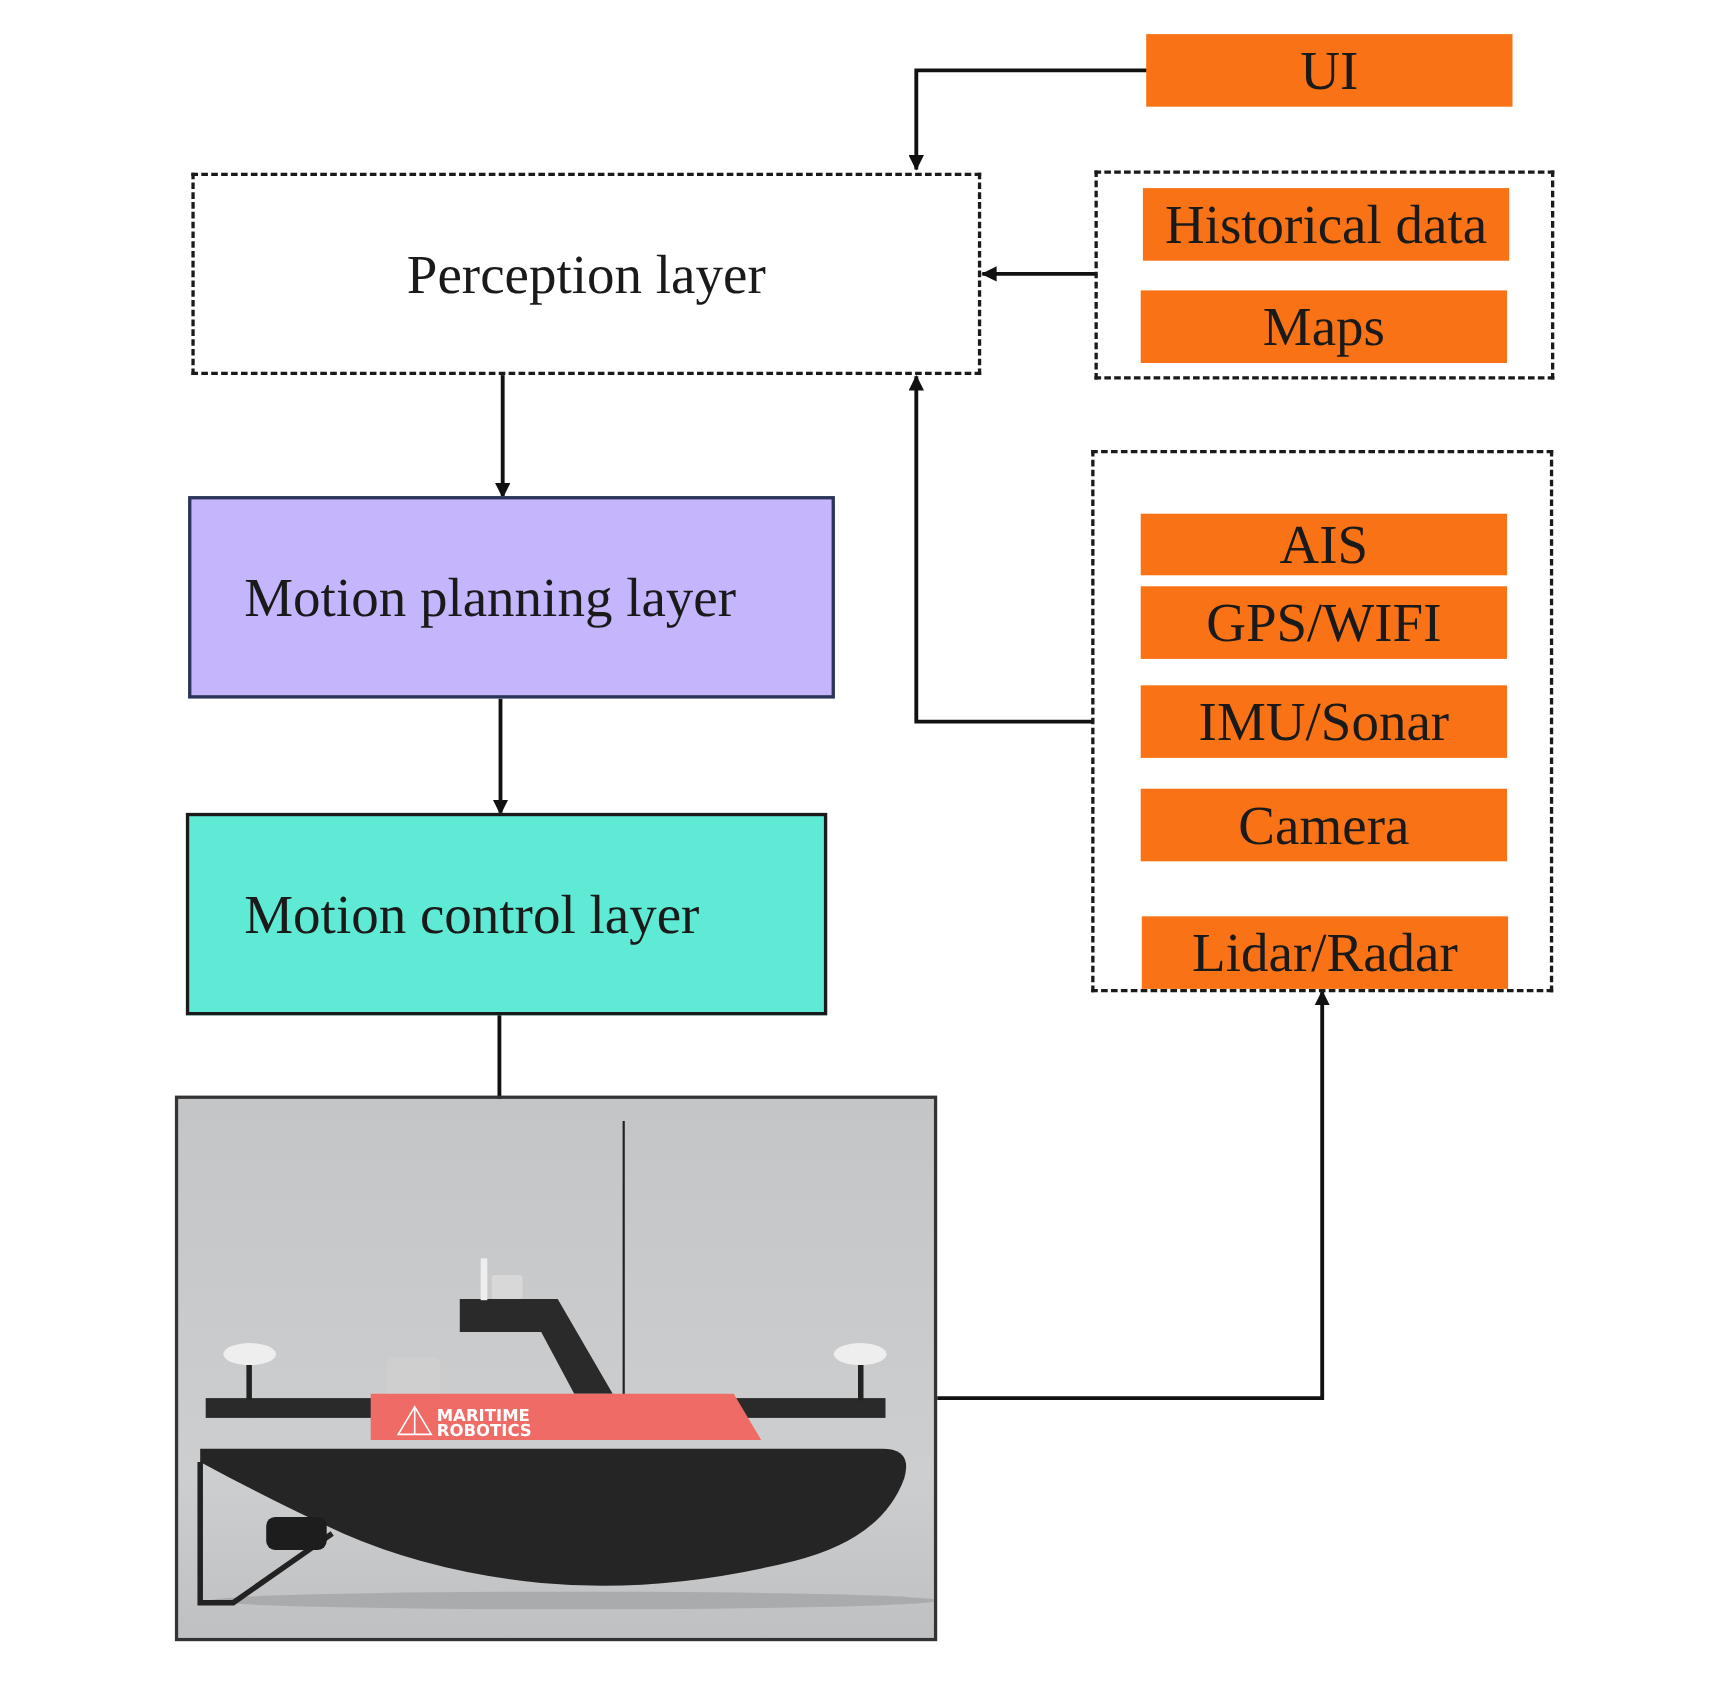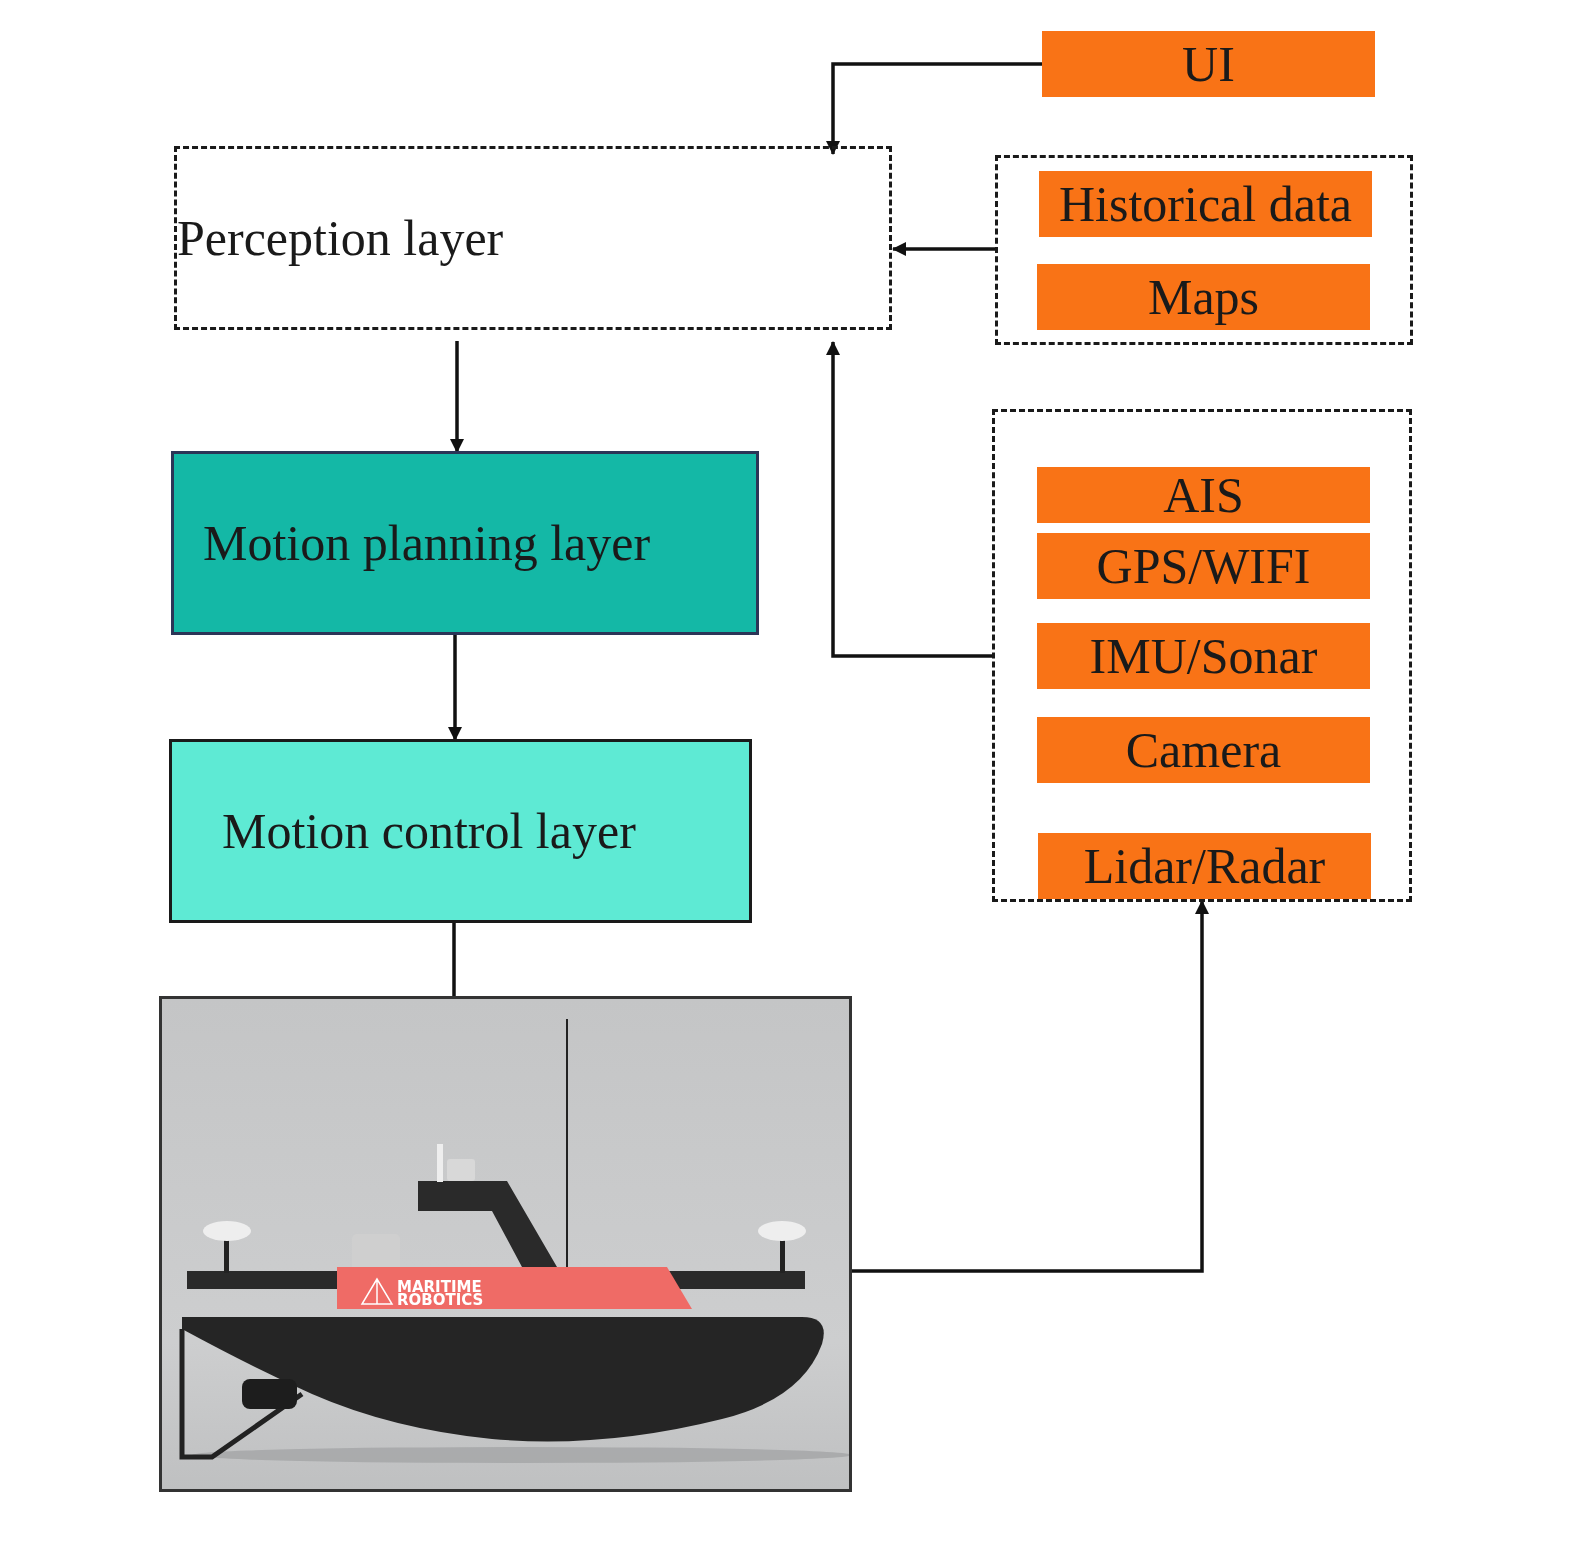--- a/index.html
+++ b/index.html
@@ -31,33 +31,33 @@
     <path d="M455,635 V740" marker-end="url(#ahL)"></path>
     <path d="M454,922 V1021" marker-end="url(#ahL)"></path>
     <path d="M852,1271 H1202 V901" marker-end="url(#ahL)"></path>
   </g>
 </svg>
 
 <div class="abs gray" style="left:1042px;top:31px;width:333px;height:66px;">
   <span class="lbl">UI</span>
 </div>
 
-<div class="abs dashed" style="left:174px;top:146px;width:718px;height:184px;display:flex;align-items:center;">
+<div class="abs dashed" style="left:174px;top:157px;width:718px;height:184px;display:flex;align-items:center;justify-content:center;">
   <span class="lbl">Perception layer</span>
 </div>
 
 <div class="abs dashed" style="left:995px;top:155px;width:418px;height:190px;"></div>
 <div class="abs gray" style="left:1039px;top:171px;width:333px;height:66px;">
   <span class="lbl">Historical data</span>
 </div>
 <div class="abs gray" style="left:1037px;top:264px;width:333px;height:66px;">
   <span class="lbl">Maps</span>
 </div>
 
-<div class="abs" style="left:171px;top:451px;width:588px;height:184px;background:#14b8a6;border:3px solid #2b3557;display:flex;align-items:center;padding-left:29px;">
+<div class="abs" style="left:171px;top:451px;width:588px;height:184px;background:#c4b5fd;border:3px solid #2b3557;display:flex;align-items:center;padding-left:48px;">
   <span class="lbl">Motion planning layer</span>
 </div>
 
 <div class="abs" style="left:169px;top:739px;width:583px;height:184px;background:#5eead4;border:3px solid #1a1a1a;display:flex;align-items:center;padding-left:50px;">
   <span class="lbl">Motion control layer</span>
 </div>
 
 <div class="abs dashed" style="left:992px;top:409px;width:420px;height:493px;"></div>
 <div class="abs gray" style="left:1037px;top:467px;width:333px;height:56px;">
   <span class="lbl">AIS</span>

